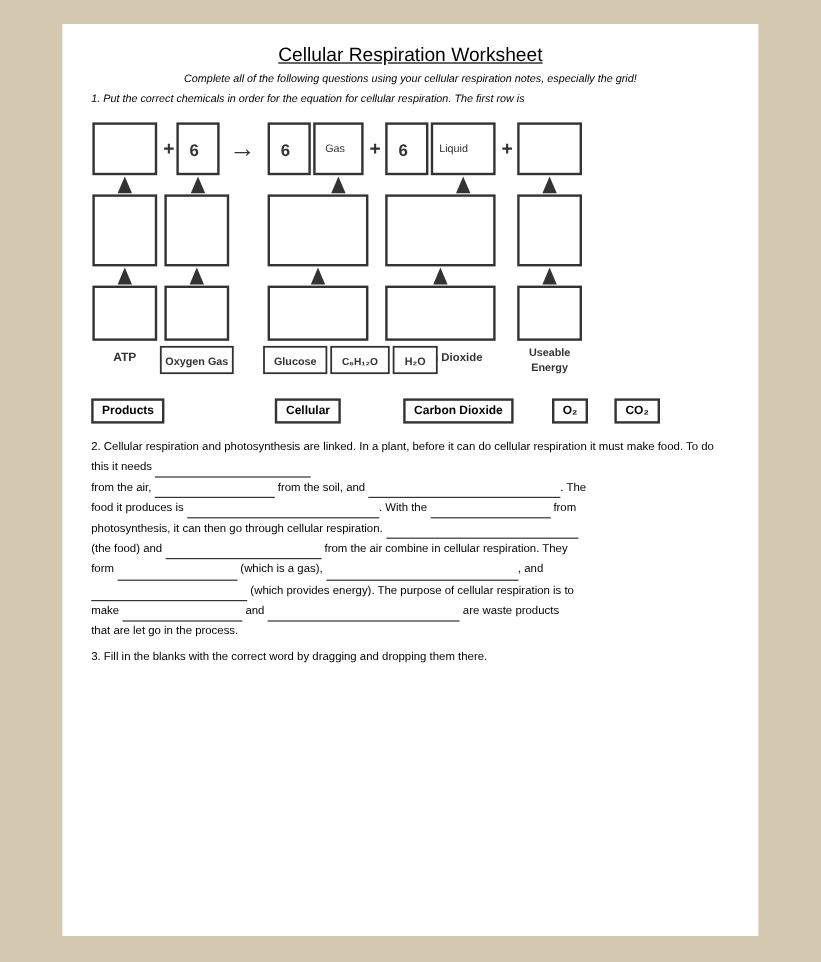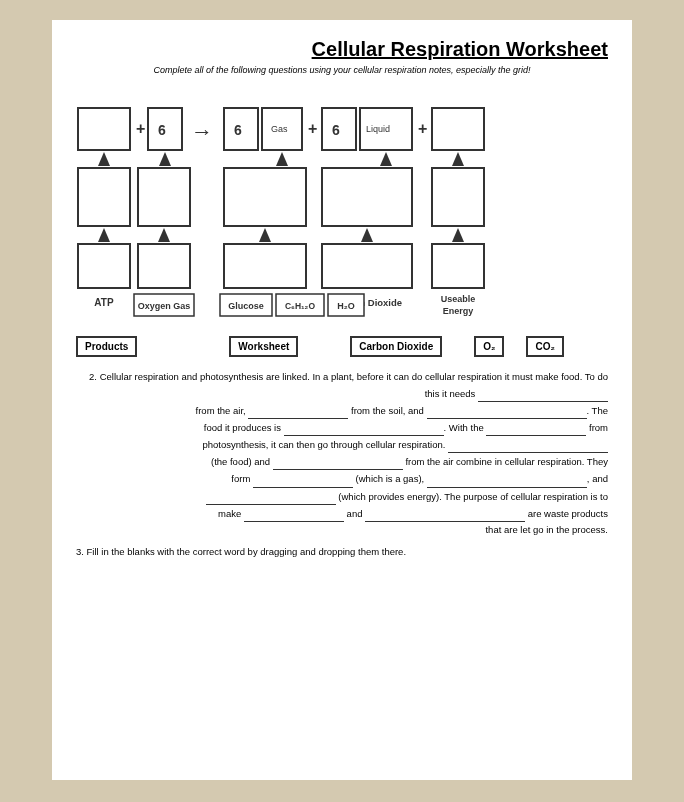--- a/index.html
+++ b/index.html
@@ -13,23 +13,23 @@
     }
     .page {
       background: white;
       width: 580px;
       min-height: 760px;
       margin: 20px auto;
       padding: 18px 24px 24px 24px;
       position: relative;
     }
     .title {
-      text-align: right;
-      font-size: 20px;
-      font-weight: bold;
+      text-align: center;
+      font-size: 16px;
+      font-weight: normal;
       text-decoration: underline;
       margin-bottom: 4px;
     }
     .subtitle {
       text-align: center;
       font-size: 9px;
       margin-bottom: 6px;
       font-style: italic;
     }
     .instructions {
@@ -46,21 +46,20 @@
       font-size: 10px;
       font-weight: bold;
       white-space: nowrap;
     }
 
     
     .para {
       font-size: 9.5px;
       line-height: 1.7;
       margin-bottom: 8px;
-      text-align: right;
     }
     .blank {
       display: inline-block;
       border-bottom: 1px solid #333;
       width: 100px;
       vertical-align: bottom;
     }
     .blank-lg {
       display: inline-block;
       border-bottom: 1px solid #333;
@@ -86,21 +85,21 @@
     }
   </style>
 </head>
 <body>
 
 <div class="page">
   <div class="title">Cellular Respiration Worksheet</div>
   <div class="subtitle">Complete all of the following questions using your cellular respiration notes, especially the grid!</div>
 
   <div class="instructions">
-    <br>
+    <span>1.  Put the correct chemicals in order for the equation for cellular respiration. The first row is</span><br>
   </div>
 
   <div class="diag-svg-container">
     <svg width="532" height="220" viewBox="0 0 532 220" xmlns="http://www.w3.org/2000/svg">
 
       <rect x="2" y="2" width="52" height="42" fill="white" stroke="#333" stroke-width="2"></rect>
 
       <text x="60" y="28" font-size="16" font-weight="bold" fill="#333">+</text>
       <rect x="72" y="2" width="34" height="42" fill="white" stroke="#333" stroke-width="2"></rect>
       <text x="82" y="29" font-size="14" font-weight="bold" fill="#333">6</text>
@@ -176,21 +175,21 @@
       <text x="270" y="203" font-size="9" font-weight="bold" fill="#333" text-anchor="middle">H₂O</text>
 
       <text x="382" y="196" font-size="9" font-weight="bold" fill="#333" text-anchor="middle">Useable</text>
       <text x="382" y="208" font-size="9" font-weight="bold" fill="#333" text-anchor="middle">Energy</text>
     </svg>
   </div>
 
   <div style="display:flex; gap:6px; align-items:center; margin-bottom:12px; flex-wrap:wrap; font-size:10px;text-align:right;">
     <div class="label-tag">Products</div>
     <div style="width:80px;"></div>
-    <div class="label-tag">Worksheet</div>
+    <div class="label-tag">Cellular</div>
     <div style="width:40px;"></div>
     <div class="label-tag">Carbon Dioxide</div>
     <div style="width:20px;"></div>
     <div class="label-tag">O₂</div>
     <div style="width:10px;"></div>
     <div class="label-tag">CO₂</div>
   </div>
 
   <div class="para">
     <span>2.  Cellular respiration and photosynthesis are linked. In a plant, before it can do cellular respiration it must make food. To do this it needs</span>

